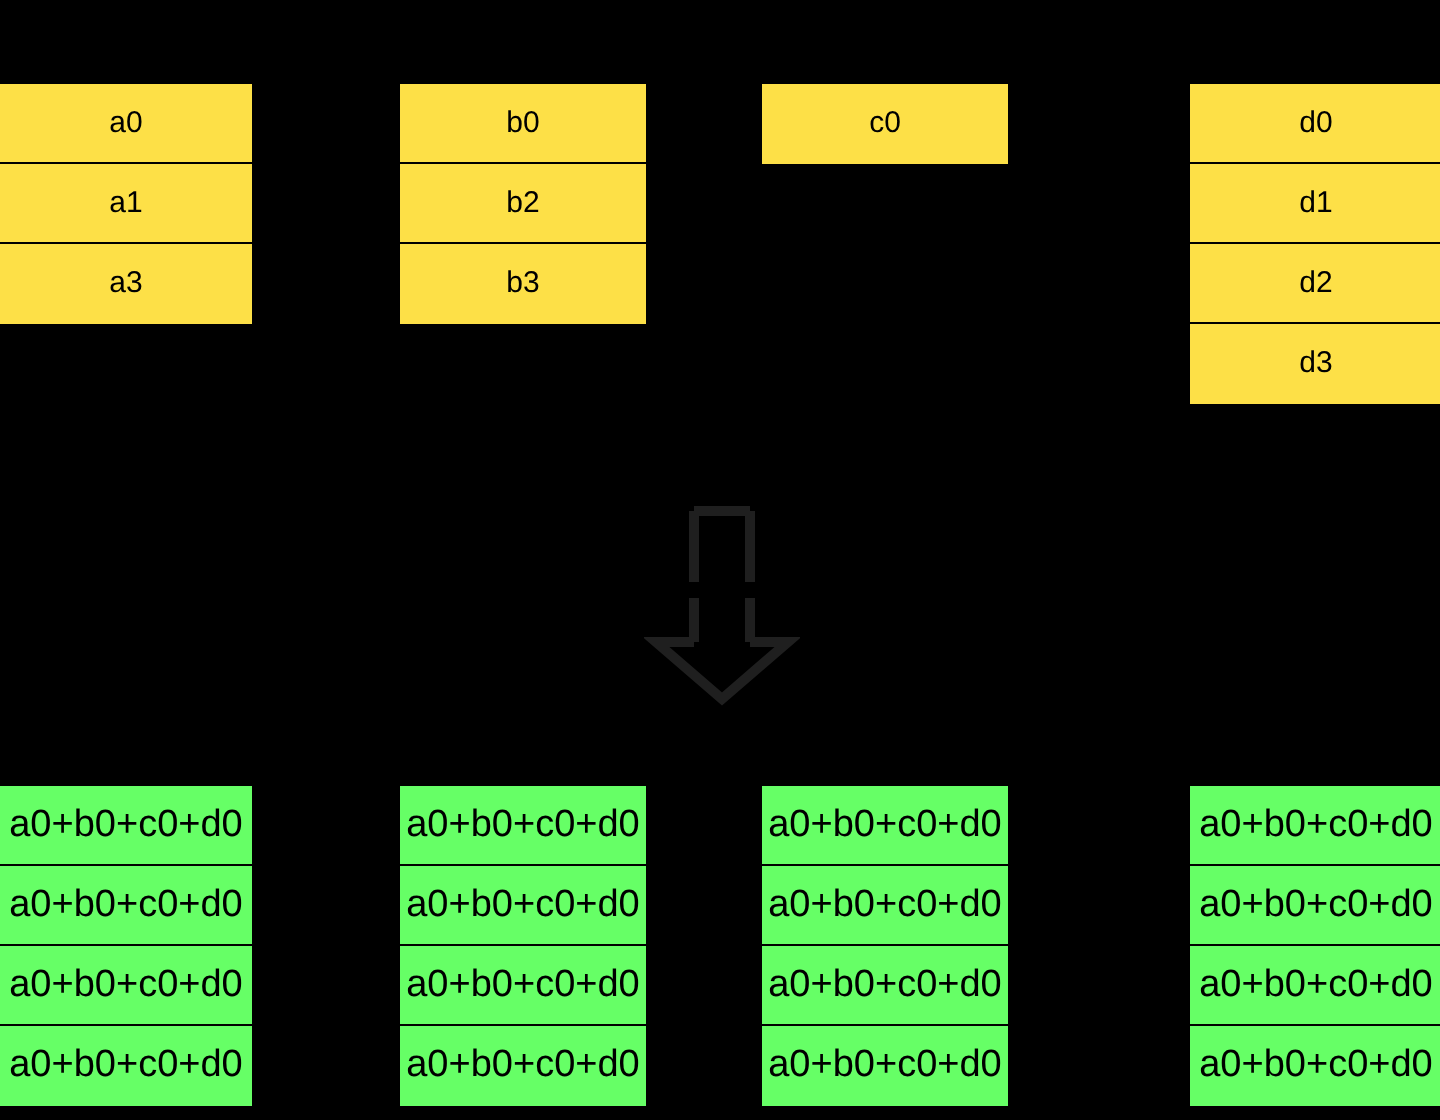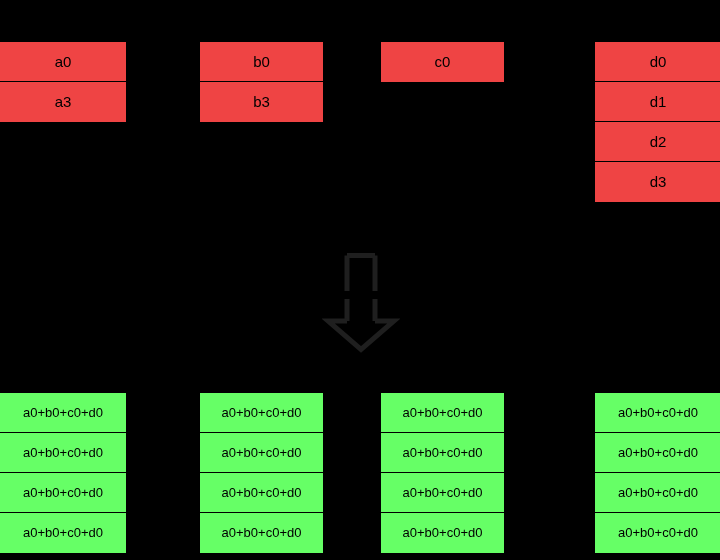--- a/index.html
+++ b/index.html
@@ -32,25 +32,25 @@
     line-height: 1;
     color: #000000;
     white-space: nowrap;
     overflow: hidden;
   }
   .cell + .cell {
     border-top: 1.5px solid #000000;
     margin-top: -1.5px;
   }
   .col.source .cell {
-    background: #ef4444;
+    background: #fde047;
   }
   .col.result .cell {
     background: #66ff66;
-    font-size: 13px;
+    font-size: 19px;
   }
 
   
   .c1 { left: -1px;  width: 128px; }
   .c2 { left: 199px; width: 125px; }
   .c3 { left: 380px; width: 125px; }
   .c4 { left: 594px; width: 128px; }
 
   .row-top    { top: 41px; }
   .row-bottom { top: 392px; }
@@ -65,25 +65,27 @@
   }
   #arrow-wrap svg { display: block; }
 </style>
 </head>
 <body>
 
 <div id="canvas">
 
   <div class="col source c1 row-top">
     <div class="cell">a0</div>
+    <div class="cell">a1</div>
     <div class="cell">a3</div>
   </div>
 
   <div class="col source c2 row-top">
     <div class="cell">b0</div>
+    <div class="cell">b2</div>
     <div class="cell">b3</div>
   </div>
 
   <div class="col source c3 row-top">
     <div class="cell">c0</div>
   </div>
 
   <div class="col source c4 row-top">
     <div class="cell">d0</div>
     <div class="cell">d1</div>

